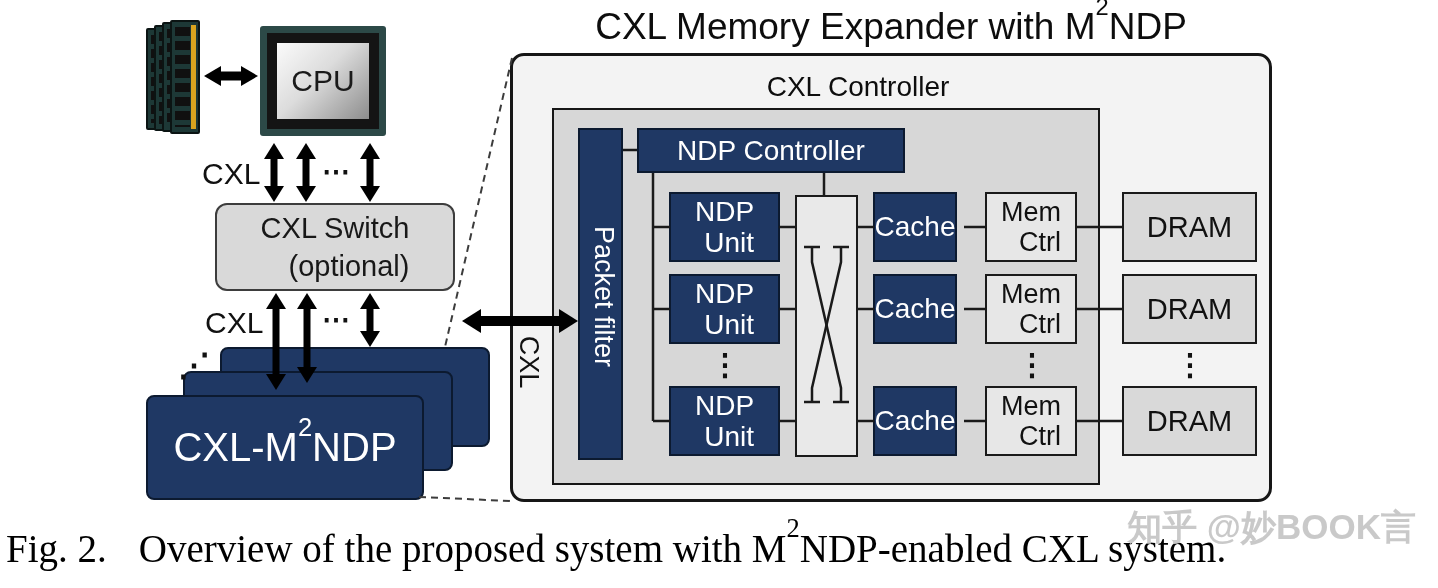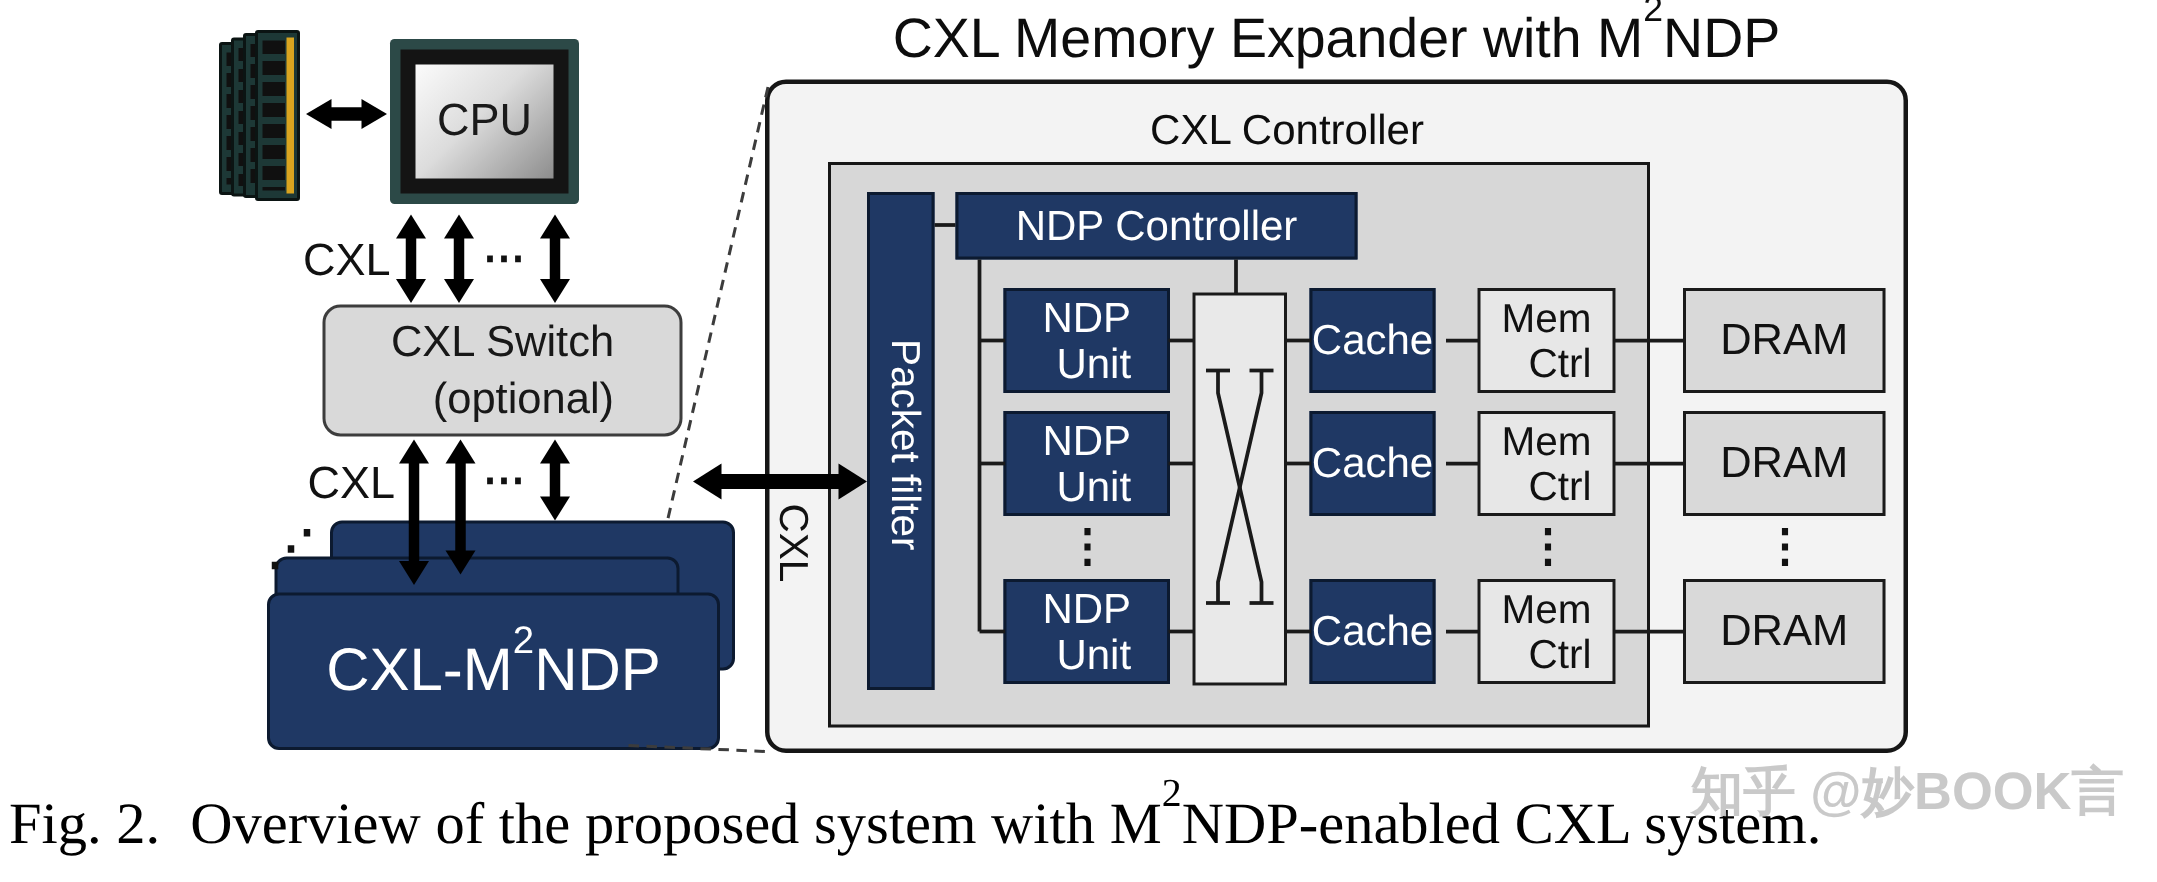--- a/index.html
+++ b/index.html
@@ -48,21 +48,21 @@
            font-size:27px;line-height:1.12;color:#111;}
   .dram{left:1122px;width:135px;height:70px;background:#d9d9d9;border:2.5px solid #1a1a1a;font-size:29px;color:#111;}
   .row1{top:192px;} .row2{top:274px;} .row3{top:386px;}
   #crossbar-box{left:795px;top:195px;width:63px;height:262px;background:#e9e9e9;border:2.5px solid #1a1a1a;}
   .dots-v{font-size:30px;font-weight:bold;color:#111;text-align:center;line-height:34px;}
   
   #overlay{position:absolute;left:0;top:0;z-index:6;pointer-events:none;}
   .z1{z-index:1;} .z2{z-index:2;} .z3{z-index:3;} .z7{position:relative;z-index:7;}
   
   #caption{left:6px;top:524px;width:1430px;font-family:"Liberation Serif",serif;font-size:39px;color:#000;white-space:nowrap;}
-  #caption .figno{margin-right:20px;}
+  #caption .figno{margin-right:32px;}
   #caption sup.s2{font-size:0.68em;top:-0.42em;}
   #watermark{left:1034px;top:504px;width:382px;font-size:35px;color:#c7c7c7;text-align:right;
              font-weight:bold;opacity:0.95;z-index:9;}
 </style>
 </head>
 <body>
 
 <div id="canvas">
 
   <div class="abs z2" id="ram-icon">
@@ -96,21 +96,21 @@
       <div>CXL Switch</div>
       <div>(optional)</div>
     </div>
   </div>
 
   <div class="abs cxl-side-label z2" style="left:205px;top:306px;">CXL</div>
   <div class="abs dots-h z2" style="left:322px;top:303px;">⋯</div>
 
   <div class="abs navy stackbox z1" style="left:220px;top:347px;width:270px;height:100px;"></div>
   <div class="abs navy stackbox z2" style="left:183px;top:371px;width:270px;height:100px;"></div>
-  <div class="abs navy stackbox z3" id="stack-front" style="left:146px;top:395px;width:302px;height:105px;margin-left:32px;">
+  <div class="abs navy stackbox z3" id="stack-front" style="left:146px;top:395px;width:278px;height:105px;">
     <span>
       <span>CXL-M</span><sup class="s2">2</sup><span>NDP</span>
     </span>
   </div>
   <div class="abs dots-diag z3" style="left:178px;top:346px;">⋰</div>
 
   <div class="abs" id="expander-title">
     <span>CXL Memory Expander with M</span><sup class="s2">2</sup><span>NDP</span>
   </div>
 

